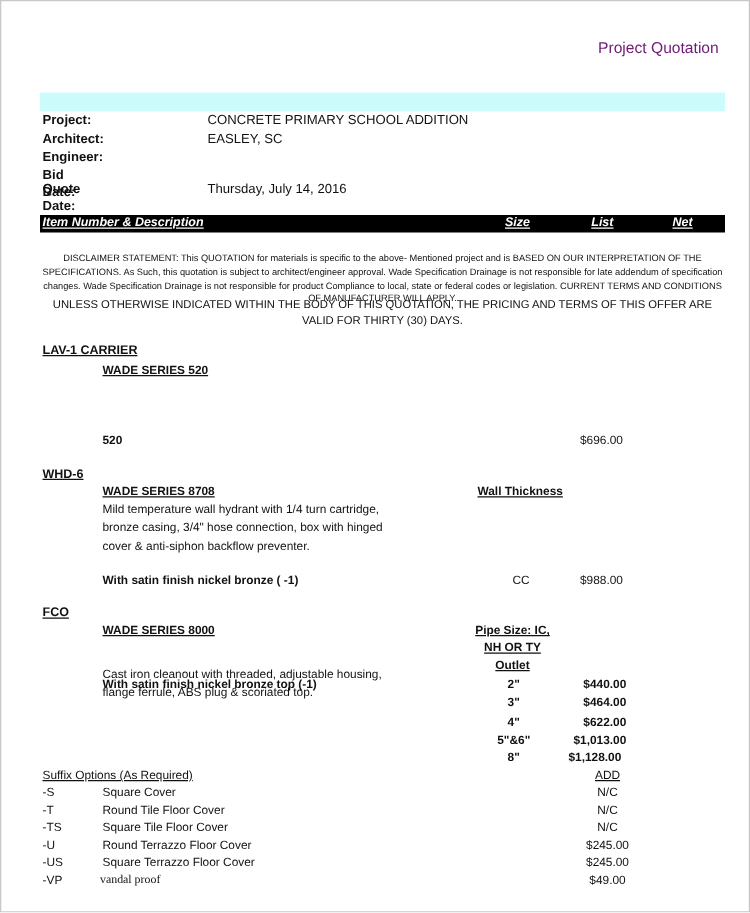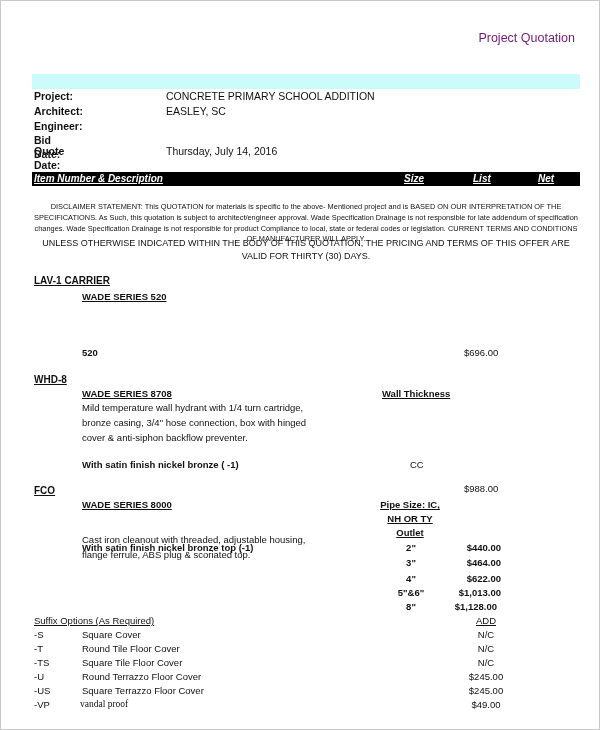--- a/index.html
+++ b/index.html
@@ -83,27 +83,27 @@
   </div>
 
   <div class="disclaimer">DISCLAIMER STATEMENT: This QUOTATION for materials is specific to the above- Mentioned project and is BASED ON OUR INTERPRETATION OF THE SPECIFICATIONS. As Such, this quotation is subject to architect/engineer approval. Wade Specification Drainage is not responsible for late addendum of specification changes. Wade Specification Drainage is not responsible for product Compliance to local, state or federal codes or legislation. CURRENT TERMS AND CONDITIONS OF MANUFACTURER WILL APPLY.</div>
   <div class="validity">UNLESS OTHERWISE INDICATED WITHIN THE BODY OF THIS QUOTATION, THE PRICING AND TERMS OF THIS OFFER ARE VALID FOR THIRTY (30) DAYS.</div>
 
   <div class="abs section-title" style="left:33px; top:274px;">LAV-1 CARRIER</div>
   <div class="abs b u" style="left:81px; top:290px;">WADE SERIES 520</div>
   <div class="abs b" style="left:81px; top:346px;">520</div>
   <div class="abs" style="left:463px; top:346px;">$696.00</div>
 
-  <div class="abs section-title" style="left:33px; top:373px;">WHD-8</div>
+  <div class="abs section-title" style="left:33px; top:373px;">WHD-6</div>
   <div class="abs b u" style="left:81px; top:387px;">WADE SERIES 8708</div>
   <div class="abs b u" style="left:381px; top:387px;">Wall Thickness</div>
   <div class="abs desc" style="left:81px; top:399px; width:240px;">Mild temperature wall hydrant with 1/4 turn cartridge, bronze casing, 3/4" hose connection, box with hinged cover &amp; anti-siphon backflow preventer.</div>
   <div class="abs b" style="left:81px; top:458px;">With satin finish nickel bronze ( -1)</div>
   <div class="abs" style="left:409px; top:458px;">CC</div>
-  <div class="abs" style="left:463px; top:458px;margin-top:24px;">$988.00</div>
+  <div class="abs" style="left:463px; top:458px;">$988.00</div>
 
   <div class="abs section-title" style="left:33px; top:484px;">FCO</div>
   <div class="abs b u" style="left:81px; top:498px;">WADE SERIES 8000</div>
   <div class="abs b u center" style="left:372px; top:498px; width:74px;">Pipe Size:  IC,</div>
   <div class="abs b u center" style="left:372px; top:512px; width:74px;">NH OR TY</div>
   <div class="abs b u center" style="left:372px; top:526px; width:74px;">Outlet</div>
   <div class="abs desc" style="left:81px; top:531px; width:240px;">Cast iron cleanout with threaded, adjustable housing, flange ferrule, ABS plug &amp; scoriated top.</div>
   <div class="abs b" style="left:81px; top:541px;">With satin finish nickel bronze top (-1)</div>
 
   <div class="abs b center" style="left:385px; top:541px; width:50px;">2"</div>

